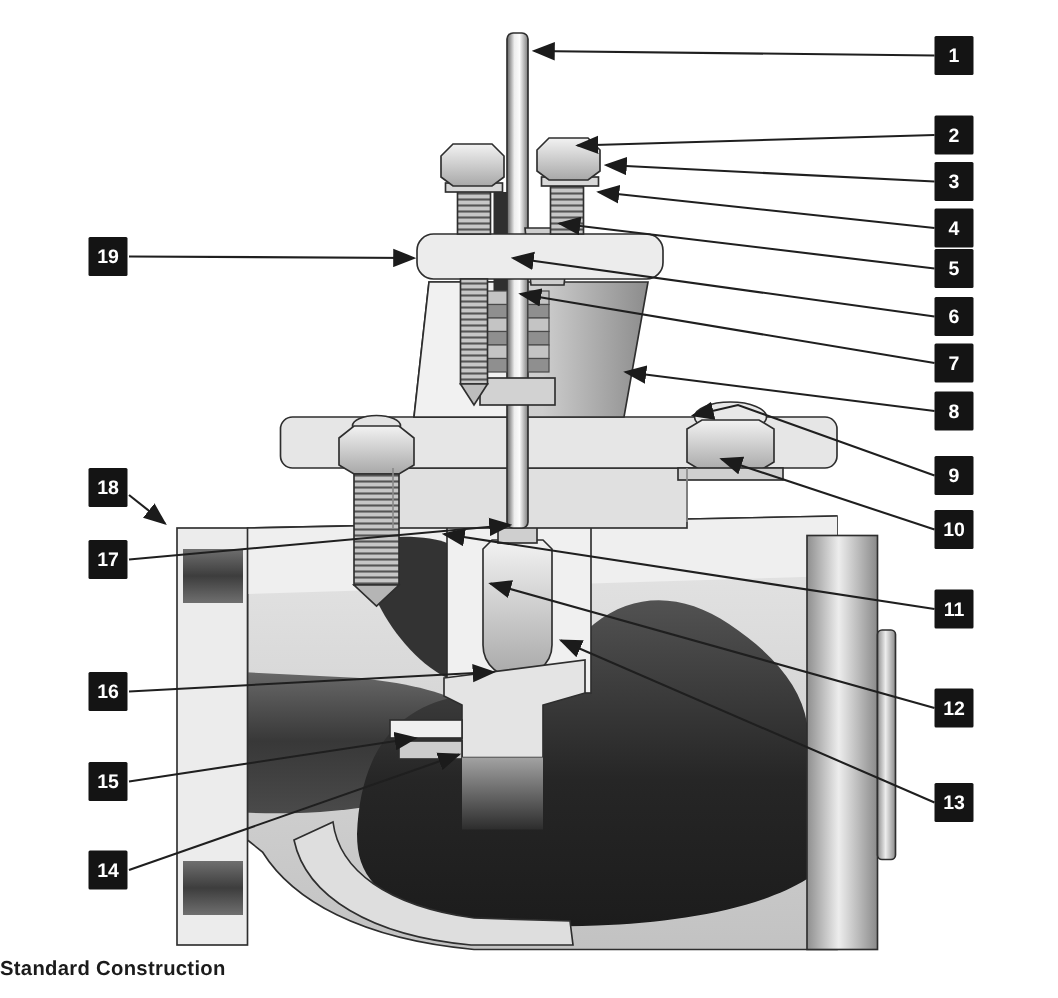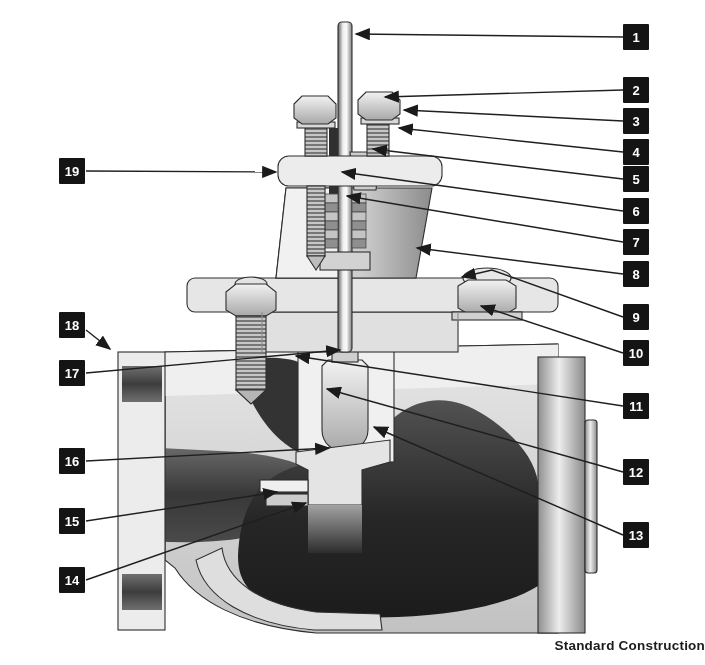--- a/index.html
+++ b/index.html
@@ -1,19 +1,19 @@
 <!DOCTYPE html>
 <html><head>
 <meta charset="utf-8">
 <style>
   html,body{margin:0;padding:0;background:#ffffff;}
   .page{position:relative;width:705px;height:665px;background:#ffffff;overflow:hidden;
         font-family:"Liberation Sans", sans-serif;}
   svg{position:absolute;left:0;top:0;}
-  .caption{position:absolute;left:0;top:638px;width:705px;text-align:right;
+  .caption{position:absolute;left:0;top:638px;width:705px;text-align:left;
            font-size:13.5px;font-weight:bold;color:#1b1b1b;letter-spacing:.2px;}
   .co-label{font-size:13px;font-weight:bold;fill:#ffffff;
             font-family:"Liberation Sans",sans-serif;}
 </style>
 </head>
 <body>
 
 <div class="page">
 
 <svg width="705" height="665" viewBox="0 0 705 665">

